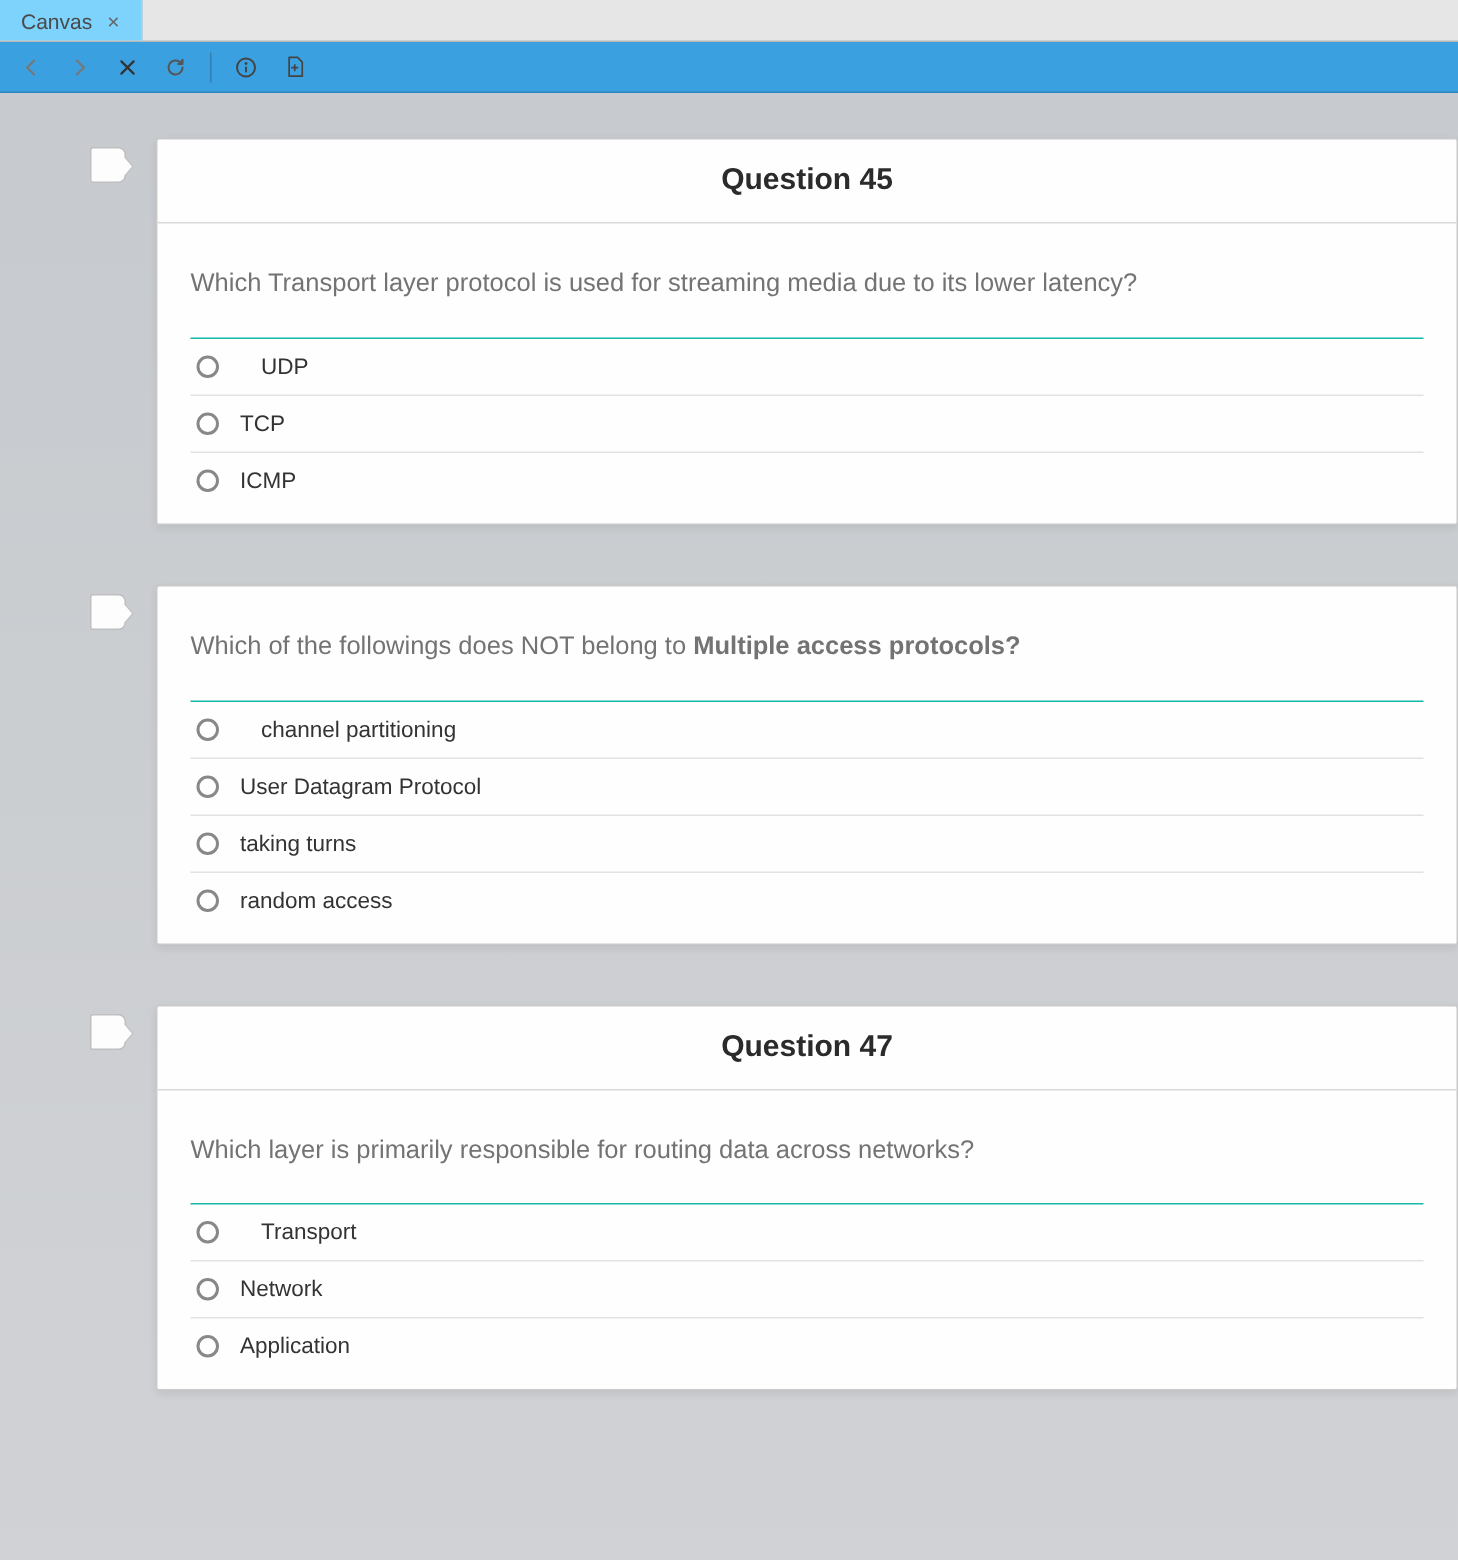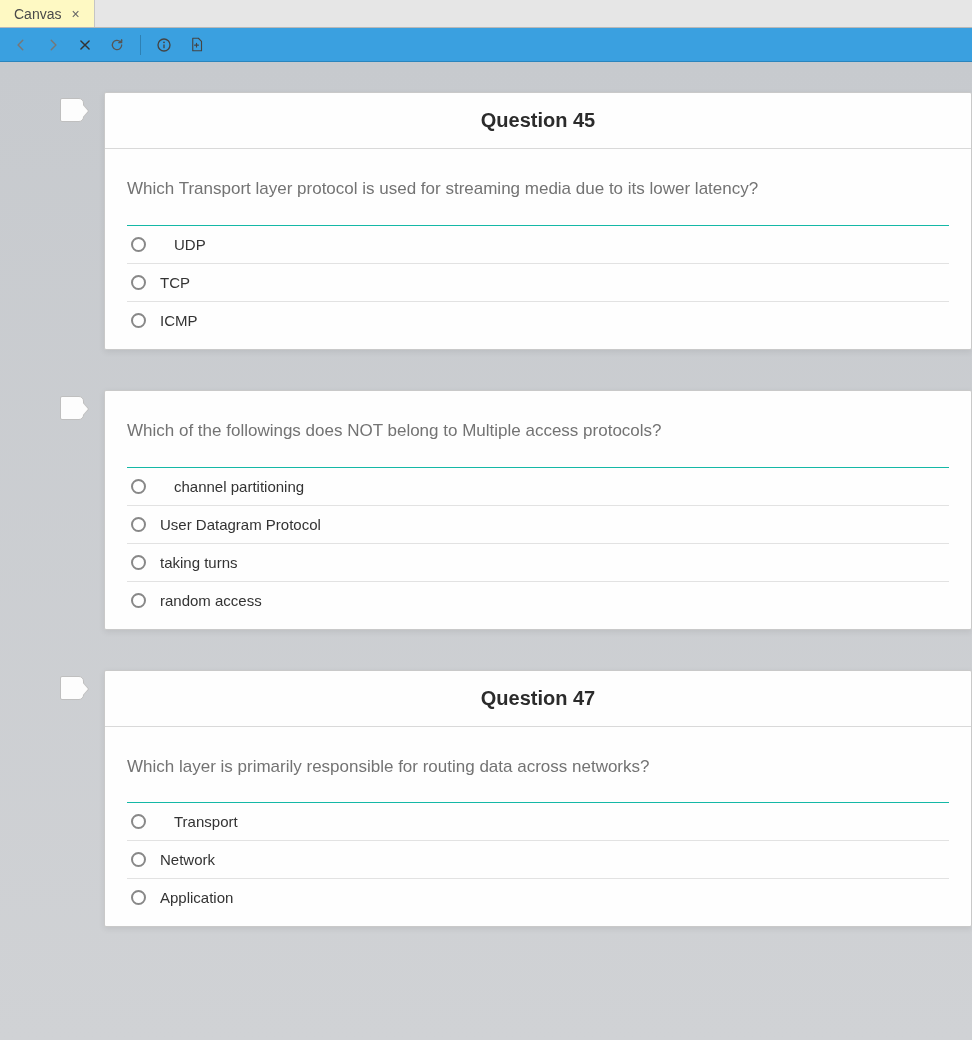--- a/index.html
+++ b/index.html
@@ -1,37 +1,37 @@
 <!DOCTYPE html>
 <html><head>
 <meta charset="utf-8">
 <style>
   * { box-sizing: border-box; margin: 0; padding: 0; }
   html, body { width: 972px; height: 1040px; font-family: "Helvetica Neue", Arial, sans-serif; background:#d9dbde; overflow:hidden; }
   .window { width:100%; height:100%; display:flex; flex-direction:column; }
   .tabbar { height:28px; background:#e6e6e6; border-bottom:1px solid #b8b8b8; display:flex; align-items:stretch; }
-  .tab { display:flex; align-items:center; gap:10px; background:#fef9c3; border-right:1px solid #c5c5c5; padding:0 14px; font-size:14px; color:#4a4a4a; }
+  .tab { display:flex; align-items:center; gap:10px; background:#7dd3fc; border-right:1px solid #c5c5c5; padding:0 14px; font-size:14px; color:#4a4a4a; }
   .tab .close { font-size:14px; color:#666; cursor:pointer; line-height:1; }
   .toolbar { height:34px; background:#3aa0e0; display:flex; align-items:center; gap:6px; padding:0 8px; border-bottom:1px solid #2b85bd; }
   .tbtn { width:26px; height:26px; display:flex; align-items:center; justify-content:center; color:#333; background:rgba(255,255,255,0.85); border:1px solid #b9b9b9; border-radius:3px; cursor:pointer; }
   .tbtn.ghost { background:transparent; border-color:transparent; color:#555; }
   .tdiv { width:1px; height:20px; background:rgba(0,0,0,0.2); margin:0 4px; }
   .content { flex:1; overflow:auto; background:linear-gradient(180deg,#c7cace 0%, #d0d2d5 100%); padding:30px 0 30px 60px; }
   .qwrap { margin-bottom:40px; display:flex; align-items:flex-start; }
   .flag { width:24px; height:24px; border:1px solid #bfbfbf; border-radius:2px 5px 5px 2px; margin-right:20px; margin-top:6px; background:#fdfdfd; position:relative; cursor:pointer; }
   .flag:after { content:""; position:absolute; right:-5px; top:5px; width:0; height:0; border-top:7px solid transparent; border-bottom:7px solid transparent; border-left:6px solid #fdfdfd; filter: drop-shadow(1px 0 0 #bfbfbf); }
   .card { flex:1; background:#fefefe; border:1px solid #c9c9c9; border-radius:2px; box-shadow:0 2px 6px rgba(0,0,0,0.08); }
   .chead { padding:16px 22px; border-bottom:1px solid #d9d9d9; font-weight:700; font-size:20px; color:#2b2b2b;text-align:center; }
   .cbody { padding:22px 22px 10px 22px; }
   .prompt { font-size:17px; color:#737373; margin:6px 0 24px 0; line-height:1.4; }
   .opt { display:flex; align-items:center; gap:14px; padding:10px 4px; border-top:1px solid #e2e2e2; font-size:15px; color:#333; }
   .opt:first-of-type { border-top:1px solid #14b8a6;gap:28px; }
   .radio { appearance:none; width:15px; height:15px; border:2px solid #888; border-radius:50%; cursor:pointer; background:#fff; flex-shrink:0; }
   .radio:checked { background: radial-gradient(circle at center, #444 0 40%, #fff 45% 100%); }
-  strong { font-weight:400; }
+  strong { font-weight:700; }
   svg { display:block; }
 </style>
 </head>
 <body>
 
 <div class="window">
 
   <div class="tabbar">
     <div class="tab">
       <span>Canvas</span>

